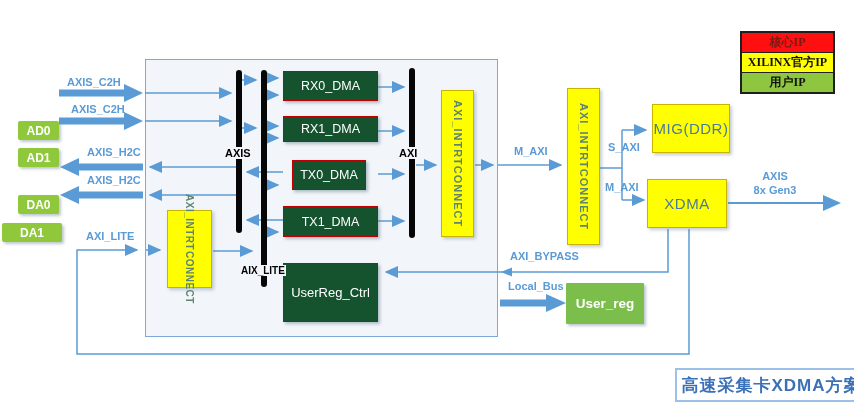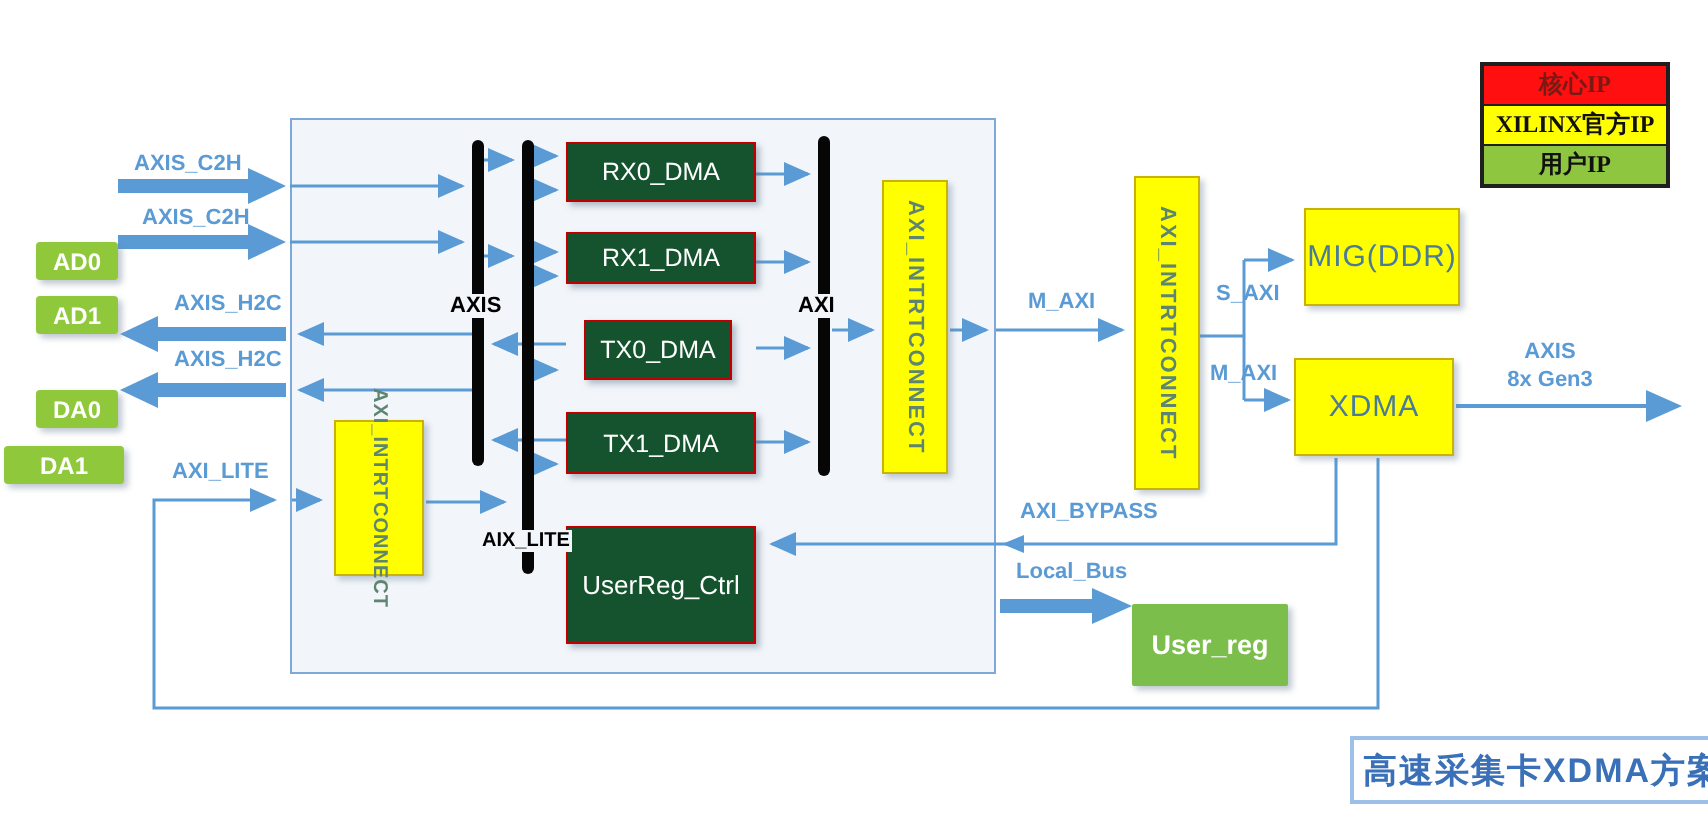--- a/index.html
+++ b/index.html
@@ -7,21 +7,21 @@
          font-family:"Liberation Sans",sans-serif;}
   
   #main-frame{position:absolute;left:145px;top:59px;width:353px;height:278px;
               background:#F2F6FA;border:1px solid #7FA8D9;z-index:0;box-sizing:border-box;}
   #svg-layer{position:absolute;left:0;top:0;z-index:1;}
   .node{position:absolute;display:flex;align-items:center;justify-content:center;
         box-sizing:border-box;z-index:2;white-space:nowrap;}
   .gbox{background:#90C83C;color:#ffffff;font-weight:bold;font-size:12px;
         border-radius:2px;box-shadow:2px 2px 3px rgba(110,130,150,.45);margin-top:36px;}
   .gbox2{background:#7CBE4B;color:#ffffff;font-weight:bold;font-size:13.5px;
-        border-radius:1px;box-shadow:2px 2px 3px rgba(110,130,150,.45);margin-top:19px;}
+        border-radius:1px;box-shadow:2px 2px 3px rgba(110,130,150,.45);}
   .rbox{background:#14532d;border:1px solid #C00000;color:#ffffff;font-size:12.5px;
         box-shadow:2px 2px 3px rgba(110,130,150,.5);}
   .ybox{background:#FFFF00;border:1px solid #C8B400;box-shadow:2px 2px 3px rgba(110,130,150,.4);}
   .ybox-h{color:#4A7B99;font-size:15px;letter-spacing:0.5px;}
   .ybox-v{color:#5E8570;font-size:11px;font-weight:600;letter-spacing:1px;
           writing-mode:vertical-lr;text-orientation:mixed;}
   .ybox-v2{color:#5E8570;font-size:10px;font-weight:600;letter-spacing:0.5px;
           writing-mode:vertical-lr;text-orientation:mixed;text-align:center;}
   .ybox-v2 span{display:block;}
   .buslabel{position:absolute;color:#5B9BD5;font-size:11px;font-weight:600;

